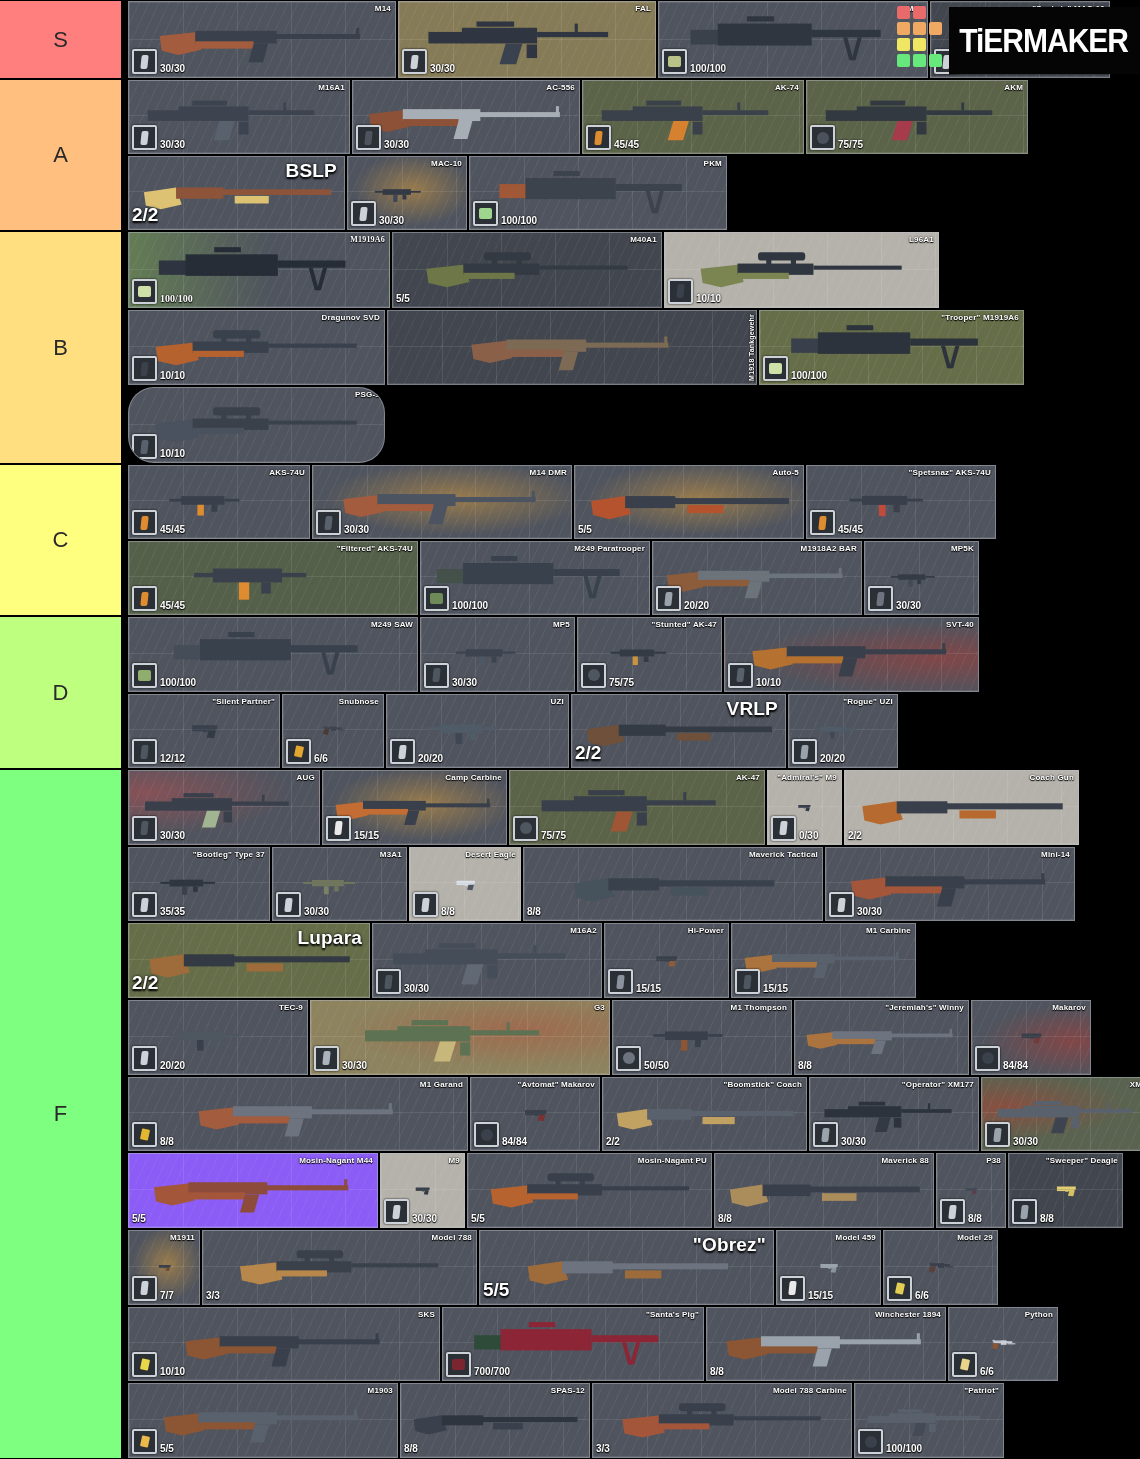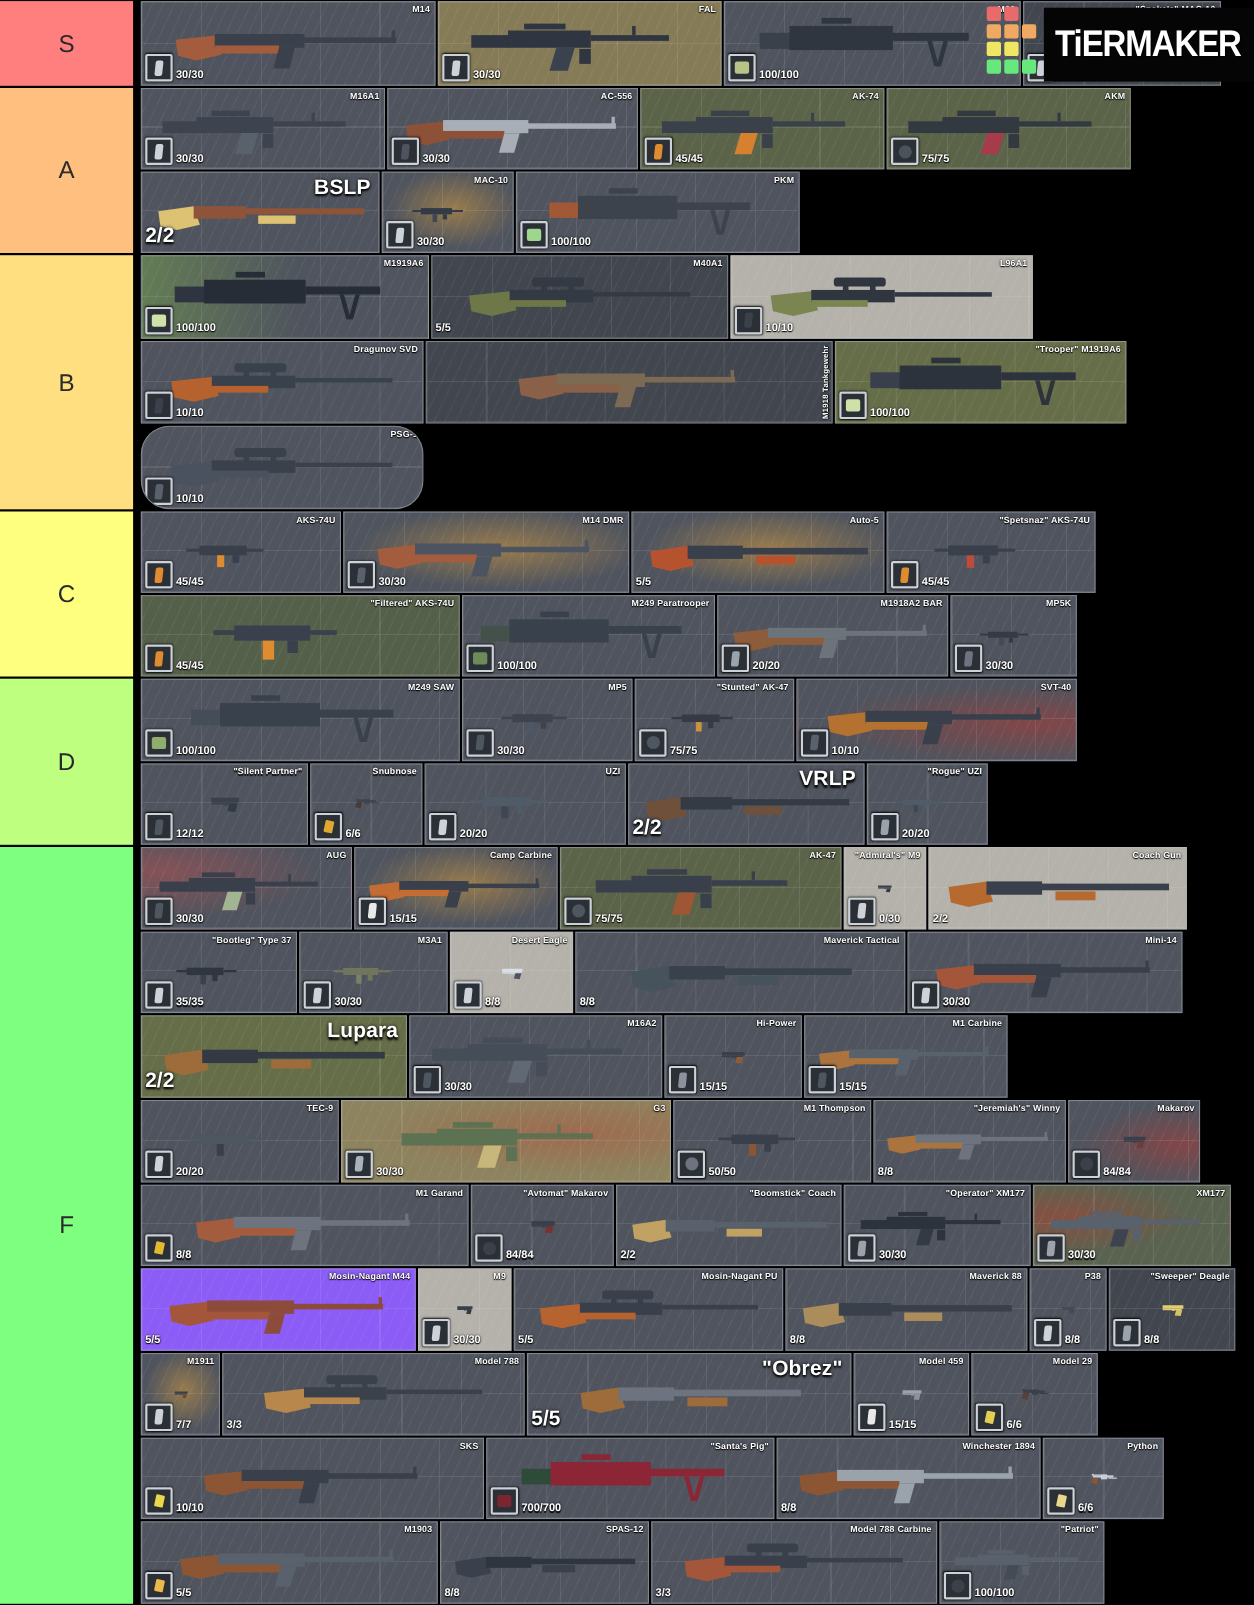--- a/index.html
+++ b/index.html
@@ -17,21 +17,21 @@
       repeating-linear-gradient(115deg,rgba(255,255,255,.05) 0 1px,transparent 1px 9px),
       repeating-linear-gradient(90deg,rgba(255,255,255,.09) 0 1px,transparent 1px 54px),
       repeating-linear-gradient(0deg,rgba(255,255,255,.09) 0 1px,transparent 1px 37px);}
   
   .t-gray{background-color:#4f545e;}
   .t-dark{background-color:#42464e;}
   .t-tan{background-color:#867b57;}
   .t-warm{background-color:#4f545e;background-image:radial-gradient(ellipse at 55% 45%,rgba(224,162,60,.5),rgba(224,162,60,0) 65%);}
   .t-olive{background-color:#5b6349;}
   .t-olive2{background-color:#666e49;}
-  .t-green{background-color:#4f545e;background-image:linear-gradient(90deg,rgba(120,165,75,.5),rgba(120,165,75,0) 55%);}
+  .t-green{background-color:#4f545e;background-image:linear-gradient(90deg,rgba(120,165,75,.5),rgba(120,165,75,0) 55%);font-family:Liberation Serif, serif;}
   .t-green2{background-color:#55604a;}
   .t-light{background-color:#b4b2aa;}
   .t-tan2{background-color:#8b5cf6;}
   .t-camo{background-color:#8d835e;background-image:radial-gradient(ellipse at 70% 40%,rgba(190,60,50,.35),transparent 60%);}
   .t-redglow{background-color:#4f545e;background-image:radial-gradient(ellipse at 85% 55%,rgba(190,55,45,.45),transparent 65%);}
   .t-redL{background-color:#4f545e;background-image:radial-gradient(ellipse at 8% 30%,rgba(200,80,80,.45),transparent 60%);}
   .t-redgreen{background-color:#5a6350;background-image:radial-gradient(ellipse at 12% 40%,rgba(180,60,50,.5),transparent 55%);}
   
   .gun{position:absolute;inset:0;display:flex;align-items:center;justify-content:center;}
   .gun svg{width:88%;height:78%;}
@@ -1086,21 +1086,21 @@
             <span class="tname">Makarov</span>
             <div class="ammo">
               <div class="ammo-icon">
                 <div class="g-drum" style="background: rgb(58, 65, 75);"></div>
               </div>
               <span class="acount">84/84</span>
             </div>
           </div>
         </div>
         <div class="tile-row">
-          <div class="tile t-gray" style="width: 298px;">
+          <div class="tile t-gray" style="width: 340px;">
             <div class="gun gun-rifle">
               <svg viewBox="0 0 200 56" preserveAspectRatio="xMidYMid meet">
                 <polygon points="2,25 38,21 42,38 20,43 4,39" fill="#a35c3d"></polygon>
                 <rect x="36" y="20" width="78" height="12" fill="#6d7480"></rect>
                 <rect x="36" y="30" width="56" height="7" fill="#a35c3d"></rect>
                 <polygon points="92,32 106,32 101,50 87,50" fill="#6d7480"></polygon>
                 <rect x="112" y="23" width="82" height="5" fill="#6d7480"></rect>
                 <rect x="190" y="17" width="3" height="7" fill="#6d7480"></rect>
               </svg>
             </div>

